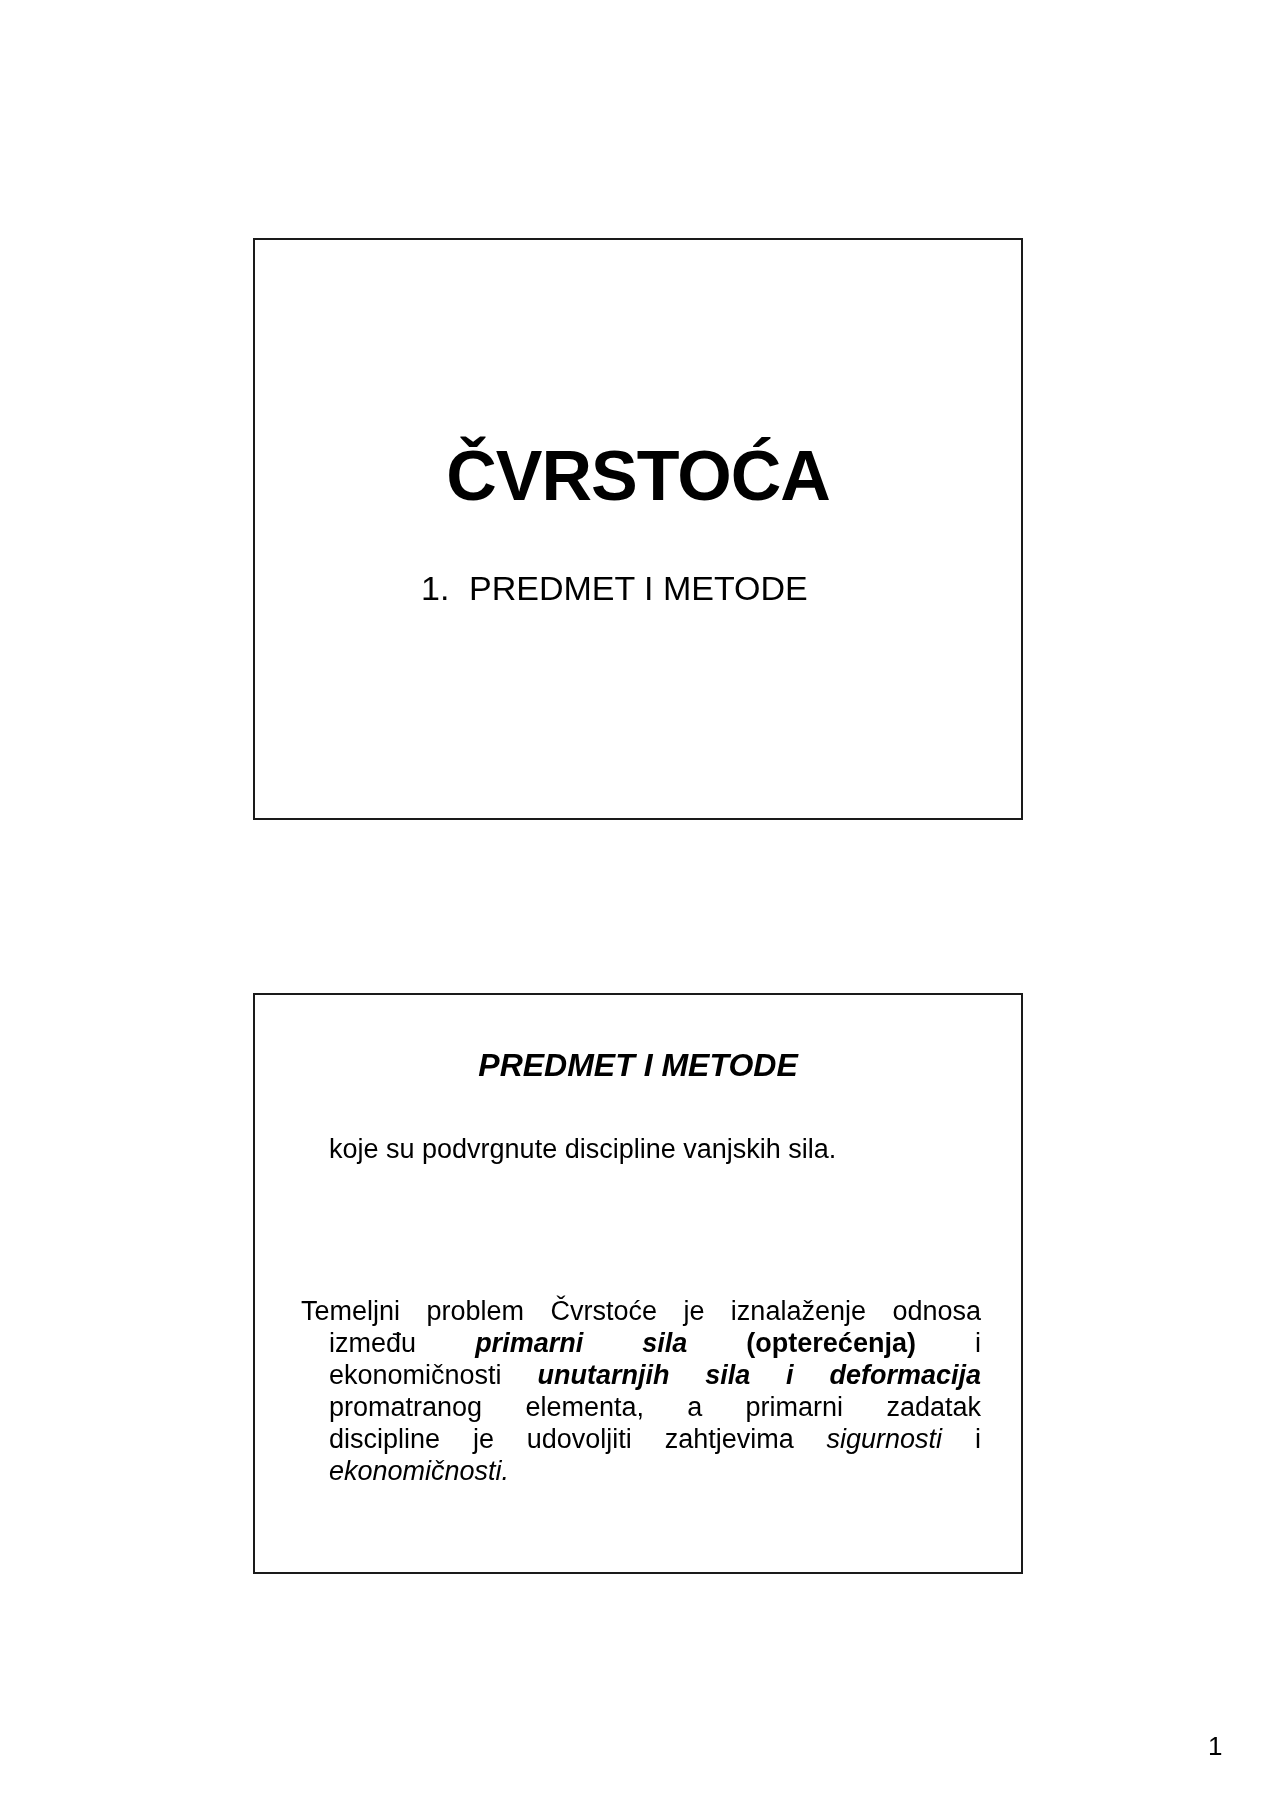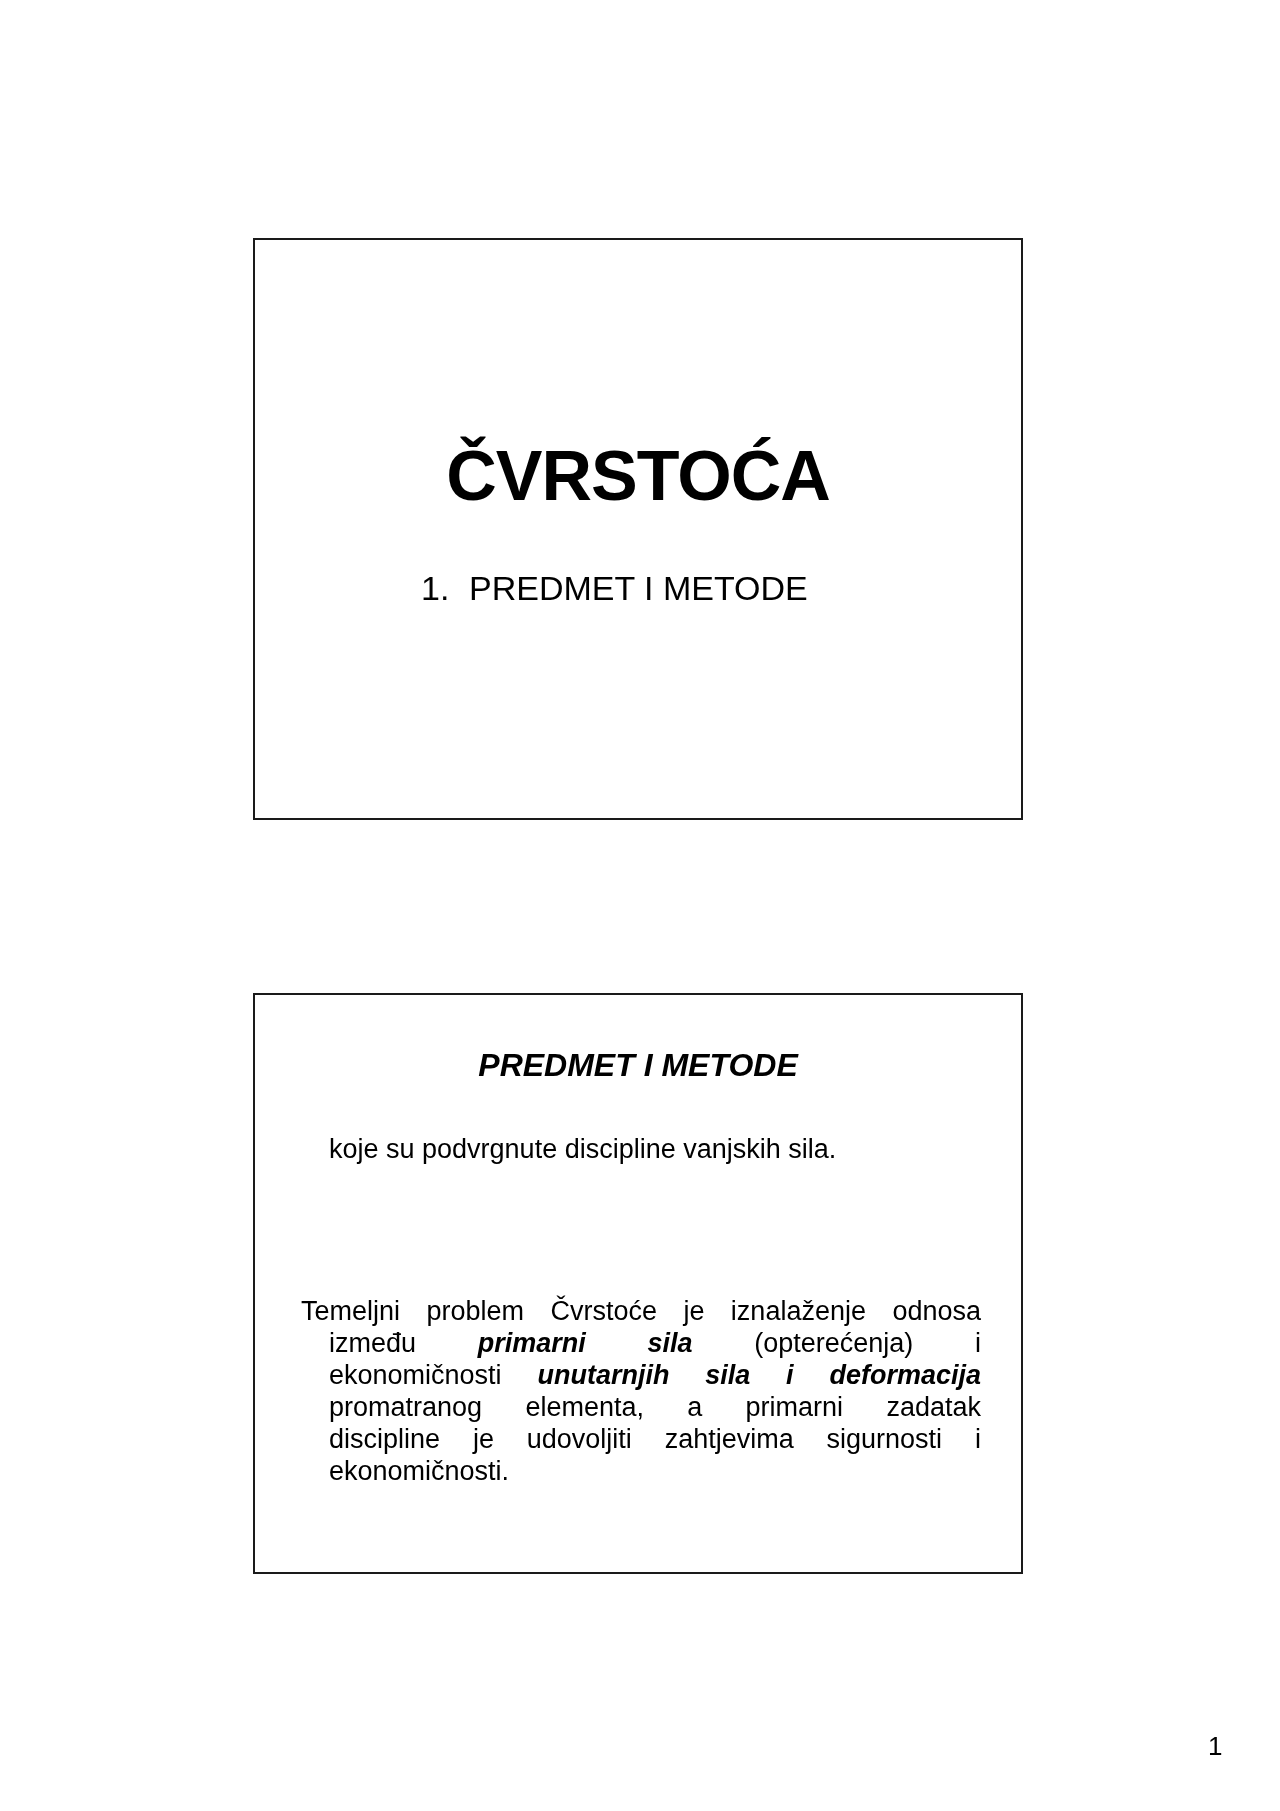--- a/index.html
+++ b/index.html
@@ -84,22 +84,22 @@
       height: 32px;
       overflow: visible;
     }
     .line.indent {
       margin-left: 28px;
     }
     .line.last {
       text-align-last: left;
     }
     .bi { font-weight: bold; font-style: italic; }
-    .b  { font-weight: normal; }
-    .i  { }
+    .b  { font-weight: bold; }
+    .i  { font-style: italic; }
     .page-number {
       position: absolute;
       left: 1208px;
       top: 1731px;
       font-size: 26px;
       line-height: 30px;
     }
   </style>
 </head>
 <body>

